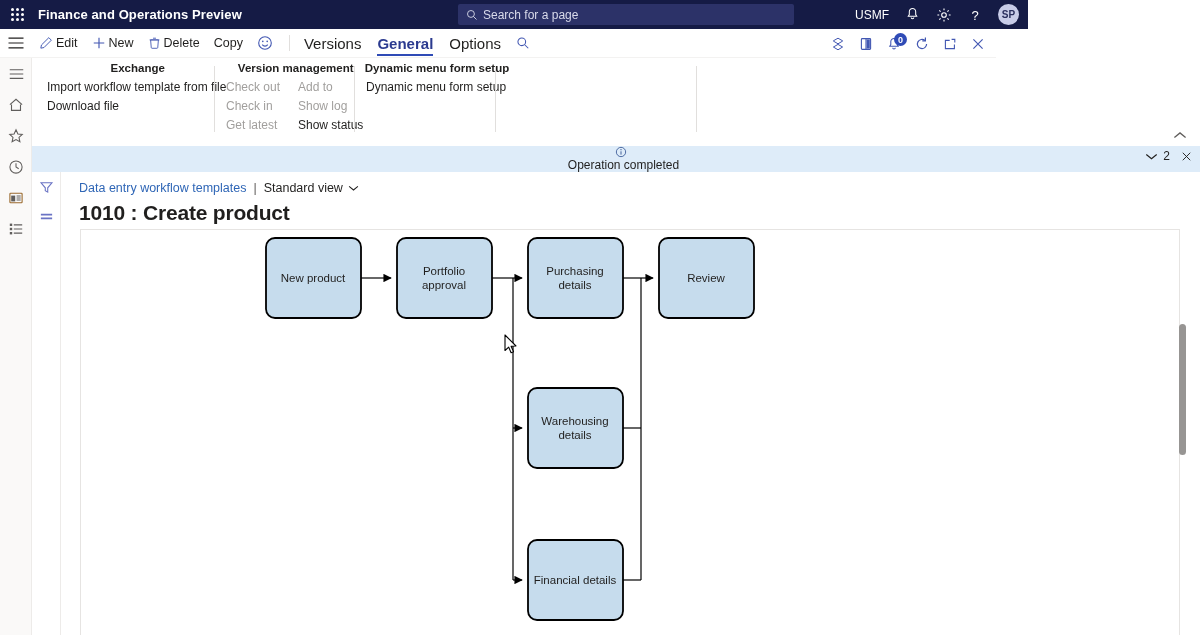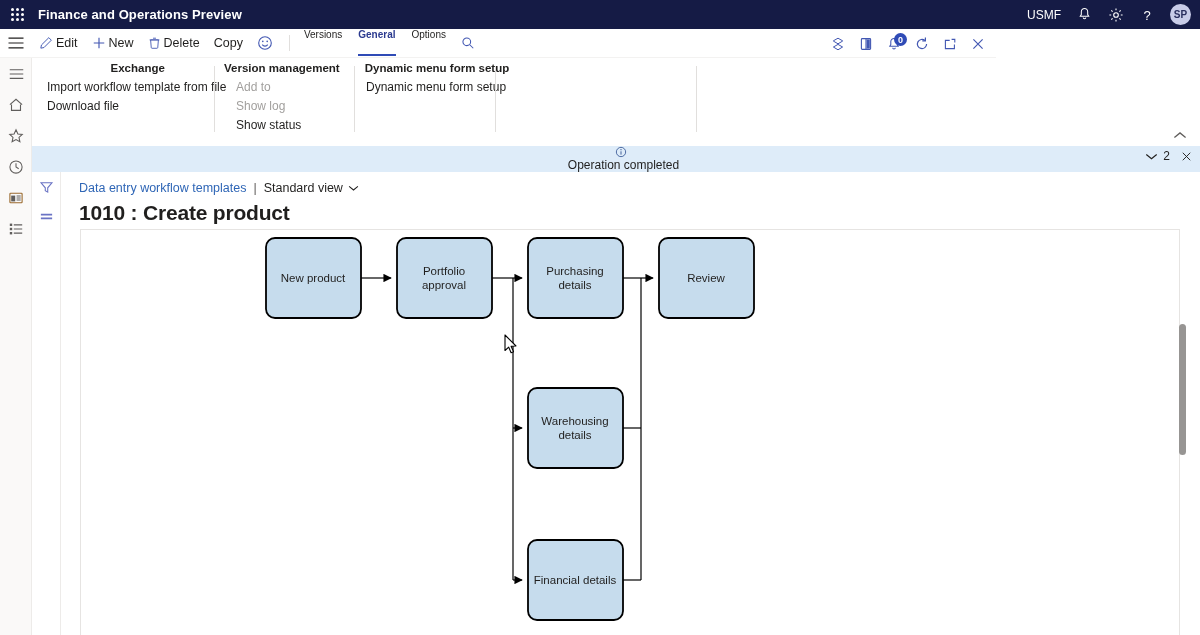--- a/index.html
+++ b/index.html
@@ -8,21 +8,21 @@
     width:1200px; height:635px;
     font-family:"Liberation Sans", sans-serif;
     background:#ffffff;
     overflow:hidden;
     position:relative;
     color:#201f1e;
   }
 
   
   .topbar {
-    position:absolute; left:0; top:0; width:1200px; height:29px;
+    position:absolute; left:0; top:0; width:1028px; height:29px;
     background:#151b45; display:flex; align-items:center;
   }
   .waffle { width:34px; height:29px; display:flex; align-items:center; justify-content:center; cursor:pointer; }
   .waffle-grid { display:grid; grid-template-columns:repeat(3,3px); grid-template-rows:repeat(3,3px); gap:2px; }
   .waffle-grid i { background:#ffffff; width:3px; height:3px; border-radius:50%; display:block; }
   .app-title { color:#ffffff; font-size:13px; font-weight:bold; margin-left:4px; letter-spacing:0.1px; }
   .searchbox {
     position:absolute; left:458px; top:4px; width:336px; height:21px;
     background:#2c3268; border-radius:2px; display:flex; align-items:center;
     padding-left:8px; cursor:text;
@@ -39,21 +39,21 @@
 
   
   .toolbar {
     position:absolute; left:0; top:29px; width:996px; height:29px;
     background:#ffffff; border-bottom:1px solid #f3f2f1; display:flex; align-items:center;
   }
   .hamburger { width:32px; height:29px; display:flex; align-items:center; justify-content:center; cursor:pointer; }
   .tbtn { display:flex; align-items:center; height:29px; padding:0 7px; font-size:12.5px; color:#201f1e; cursor:pointer; white-space:nowrap; }
   .tbtn .glyph { margin-right:3px; display:flex; align-items:center; }
   .tsep { width:1px; height:16px; background:#e1dfdd; margin:0 6px; }
-  .ttab { display:flex; height:29px; padding:0 8px; font-size:10px; color:#201f1e; cursor:pointer; position:relative; }
+  .ttab { display:flex; align-items:center; height:29px; padding:0 8px; font-size:15px; color:#201f1e; cursor:pointer; position:relative; }
   .ttab.active { color:#2b3a8f; font-weight:bold; }
   .ttab.active::after { content:""; position:absolute; left:8px; right:8px; bottom:2px; height:2px; background:#2f4bb6; }
   .toolicons { position:absolute; right:4px; top:0; height:29px; display:flex; align-items:center; }
   .toolicons .ti { width:28px; height:29px; display:flex; align-items:center; justify-content:center; cursor:pointer; position:relative; }
   .badge {
     position:absolute; top:4px; left:14px; min-width:13px; height:13px; border-radius:50%;
     background:#2f4bb6; color:#fff; font-size:9px; font-weight:bold;
     display:flex; align-items:center; justify-content:center; padding:0 2px;
   }
 
@@ -121,20 +121,27 @@
         <i></i>
         <i></i>
         <i></i>
         <i></i>
         <i></i>
         <i></i>
       </div>
   </div>
   <div class="app-title">Finance and Operations Preview</div>
 
+  <div class="searchbox">
+    <svg class="sicon" viewBox="0 0 16 16">
+      <circle cx="6.6" cy="6.6" r="4.6" fill="none" stroke="#d8daea" stroke-width="1.2"></circle>
+      <line x1="10" y1="10" x2="14" y2="14" stroke="#d8daea" stroke-width="1.2"></line>
+    </svg>
+    <span>Search for a page</span>
+  </div>
 
   <div class="topright">
     <div class="titem">USMF</div>
     <div class="titem">
       <svg width="15" height="15" viewBox="0 0 16 16">
         <path d="M8 1.6a3.4 3.4 0 0 1 3.4 3.4v3l1.1 1.9H3.5L4.6 8V5A3.4 3.4 0 0 1 8 1.6z" fill="none" stroke="#ffffff" stroke-width="1.1"></path>
         <path d="M6.6 11.2a1.4 1.4 0 0 0 2.8 0" fill="none" stroke="#ffffff" stroke-width="1.1"></path>
       </svg>
     </div>
     <div class="titem">
@@ -314,20 +321,25 @@
         <div class="gitem">Import workflow template from file</div>
         <div class="gitem">Download file</div>
       </div>
     </div>
   </div>
   <div class="gdiv" style="left:182px;"></div>
 
   <div class="rgroup" style="left:192px;">
     <div class="ghead">Version management</div>
     <div class="gbody">
+      <div class="gcol" style="width:62px;">
+        <div class="gitem disabled">Check out</div>
+        <div class="gitem disabled">Check in</div>
+        <div class="gitem disabled">Get latest</div>
+      </div>
       <div class="gcol" style="margin-left:10px;">
         <div class="gitem disabled">Add to</div>
         <div class="gitem disabled">Show log</div>
         <div class="gitem">Show status</div>
       </div>
     </div>
   </div>
   <div class="gdiv" style="left:322px;"></div>
 
   <div class="rgroup" style="left:332px;">

